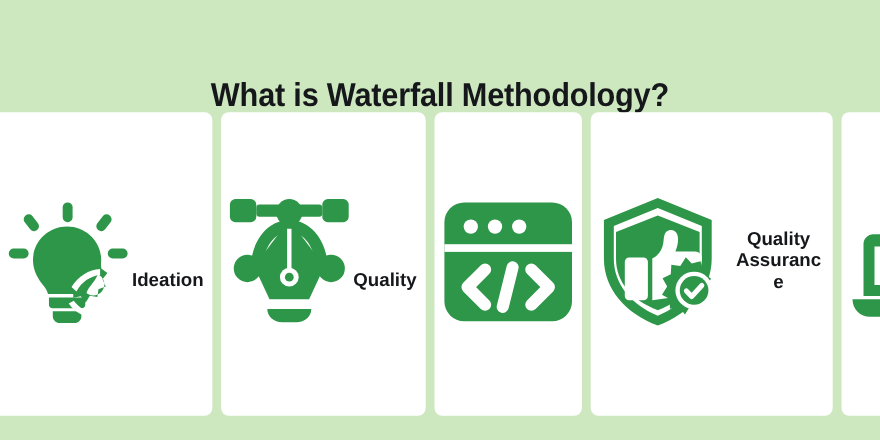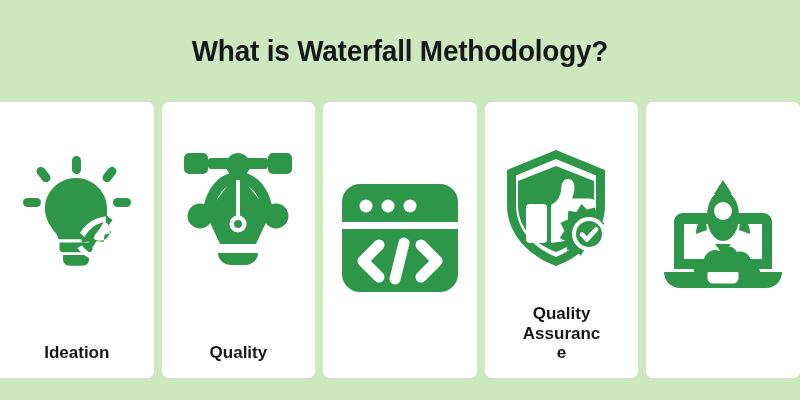--- a/index.html
+++ b/index.html
@@ -17,21 +17,21 @@
     width: 800px;
     height: 400px;
     background: #cde8bf;
     box-sizing: border-box;
     display: flex;
     flex-direction: column;
   }
   .title-bar {
     height: 102px;
     display: flex;
-    align-items: center;
+    align-items: flex-end;
     justify-content: center;
     flex: 0 0 auto;
   }
   .title {
     font-family: "Liberation Sans", sans-serif;
     font-size: 30px;
     font-weight: bold;
     color: #15171a;
     letter-spacing: -0.2px;
     text-align: center;
@@ -45,21 +45,20 @@
     align-items: stretch;
     gap: 8px;
     padding: 0 0 22px 0;
     box-sizing: border-box;
   }
   .card {
     flex: 1 1 0;
     background: #ffffff;
     border-radius: 7px;
     display: flex;
-    flex-direction: column;
     align-items: center;
     justify-content: flex-start;
     box-sizing: border-box;
     padding: 10px 6px 14px 6px;
     position: relative;
   }
   .card:first-child { border-top-left-radius: 0; border-bottom-left-radius: 0; }
   .card:last-child  { border-top-right-radius: 7px; border-bottom-right-radius: 7px; }
 
   .icon-wrap {

